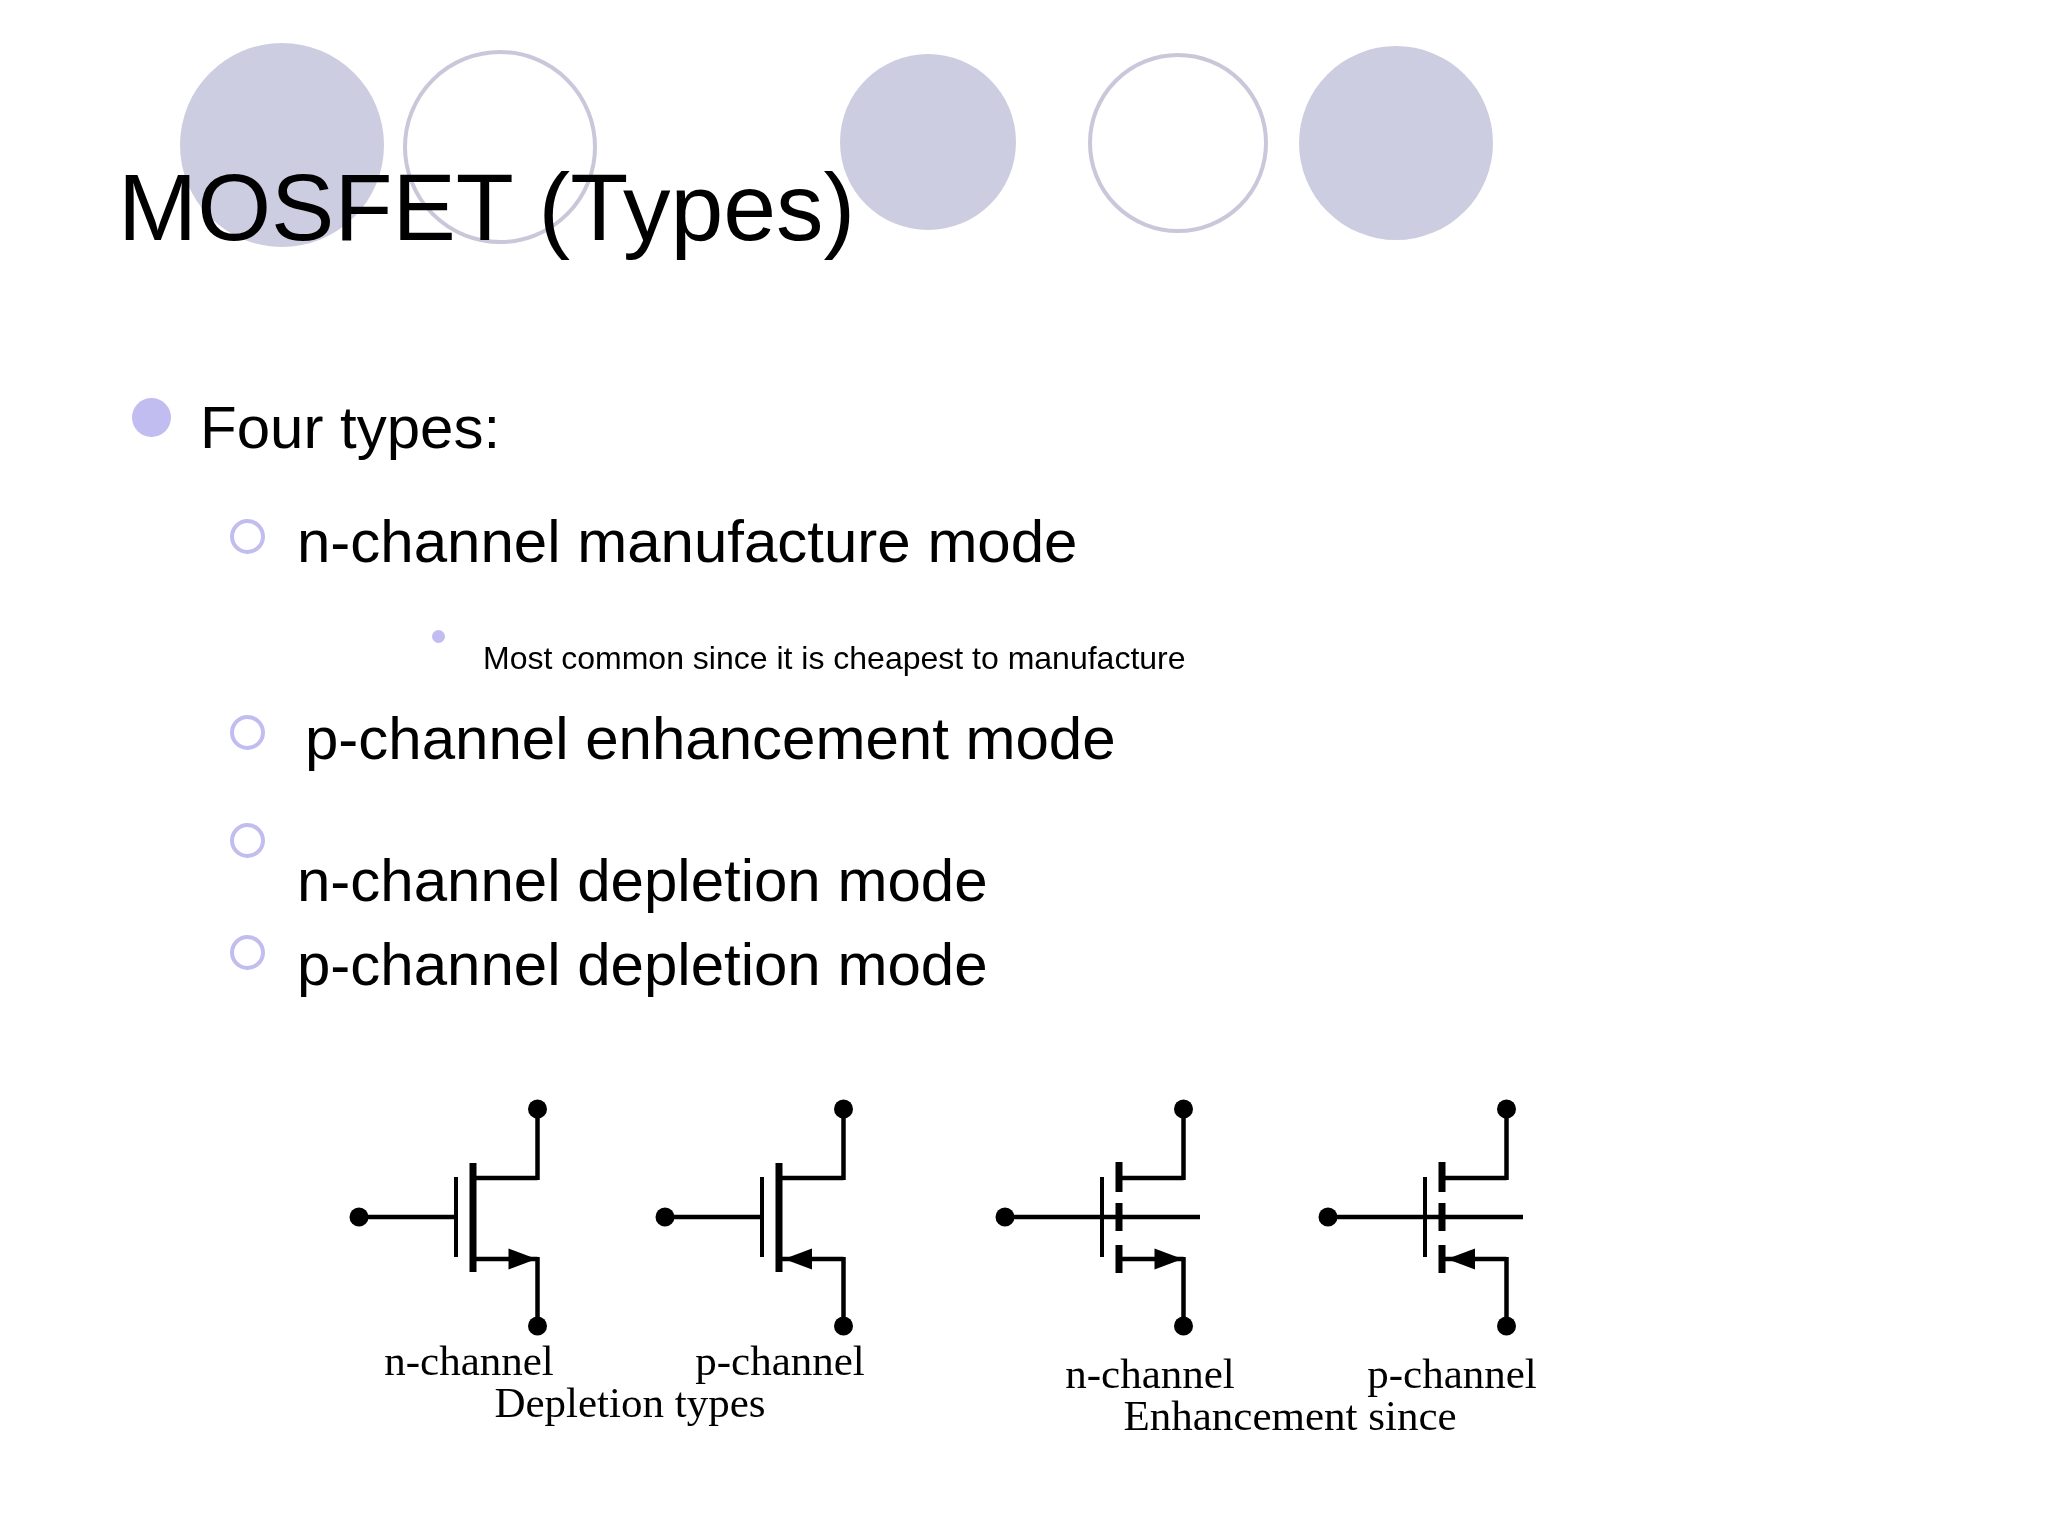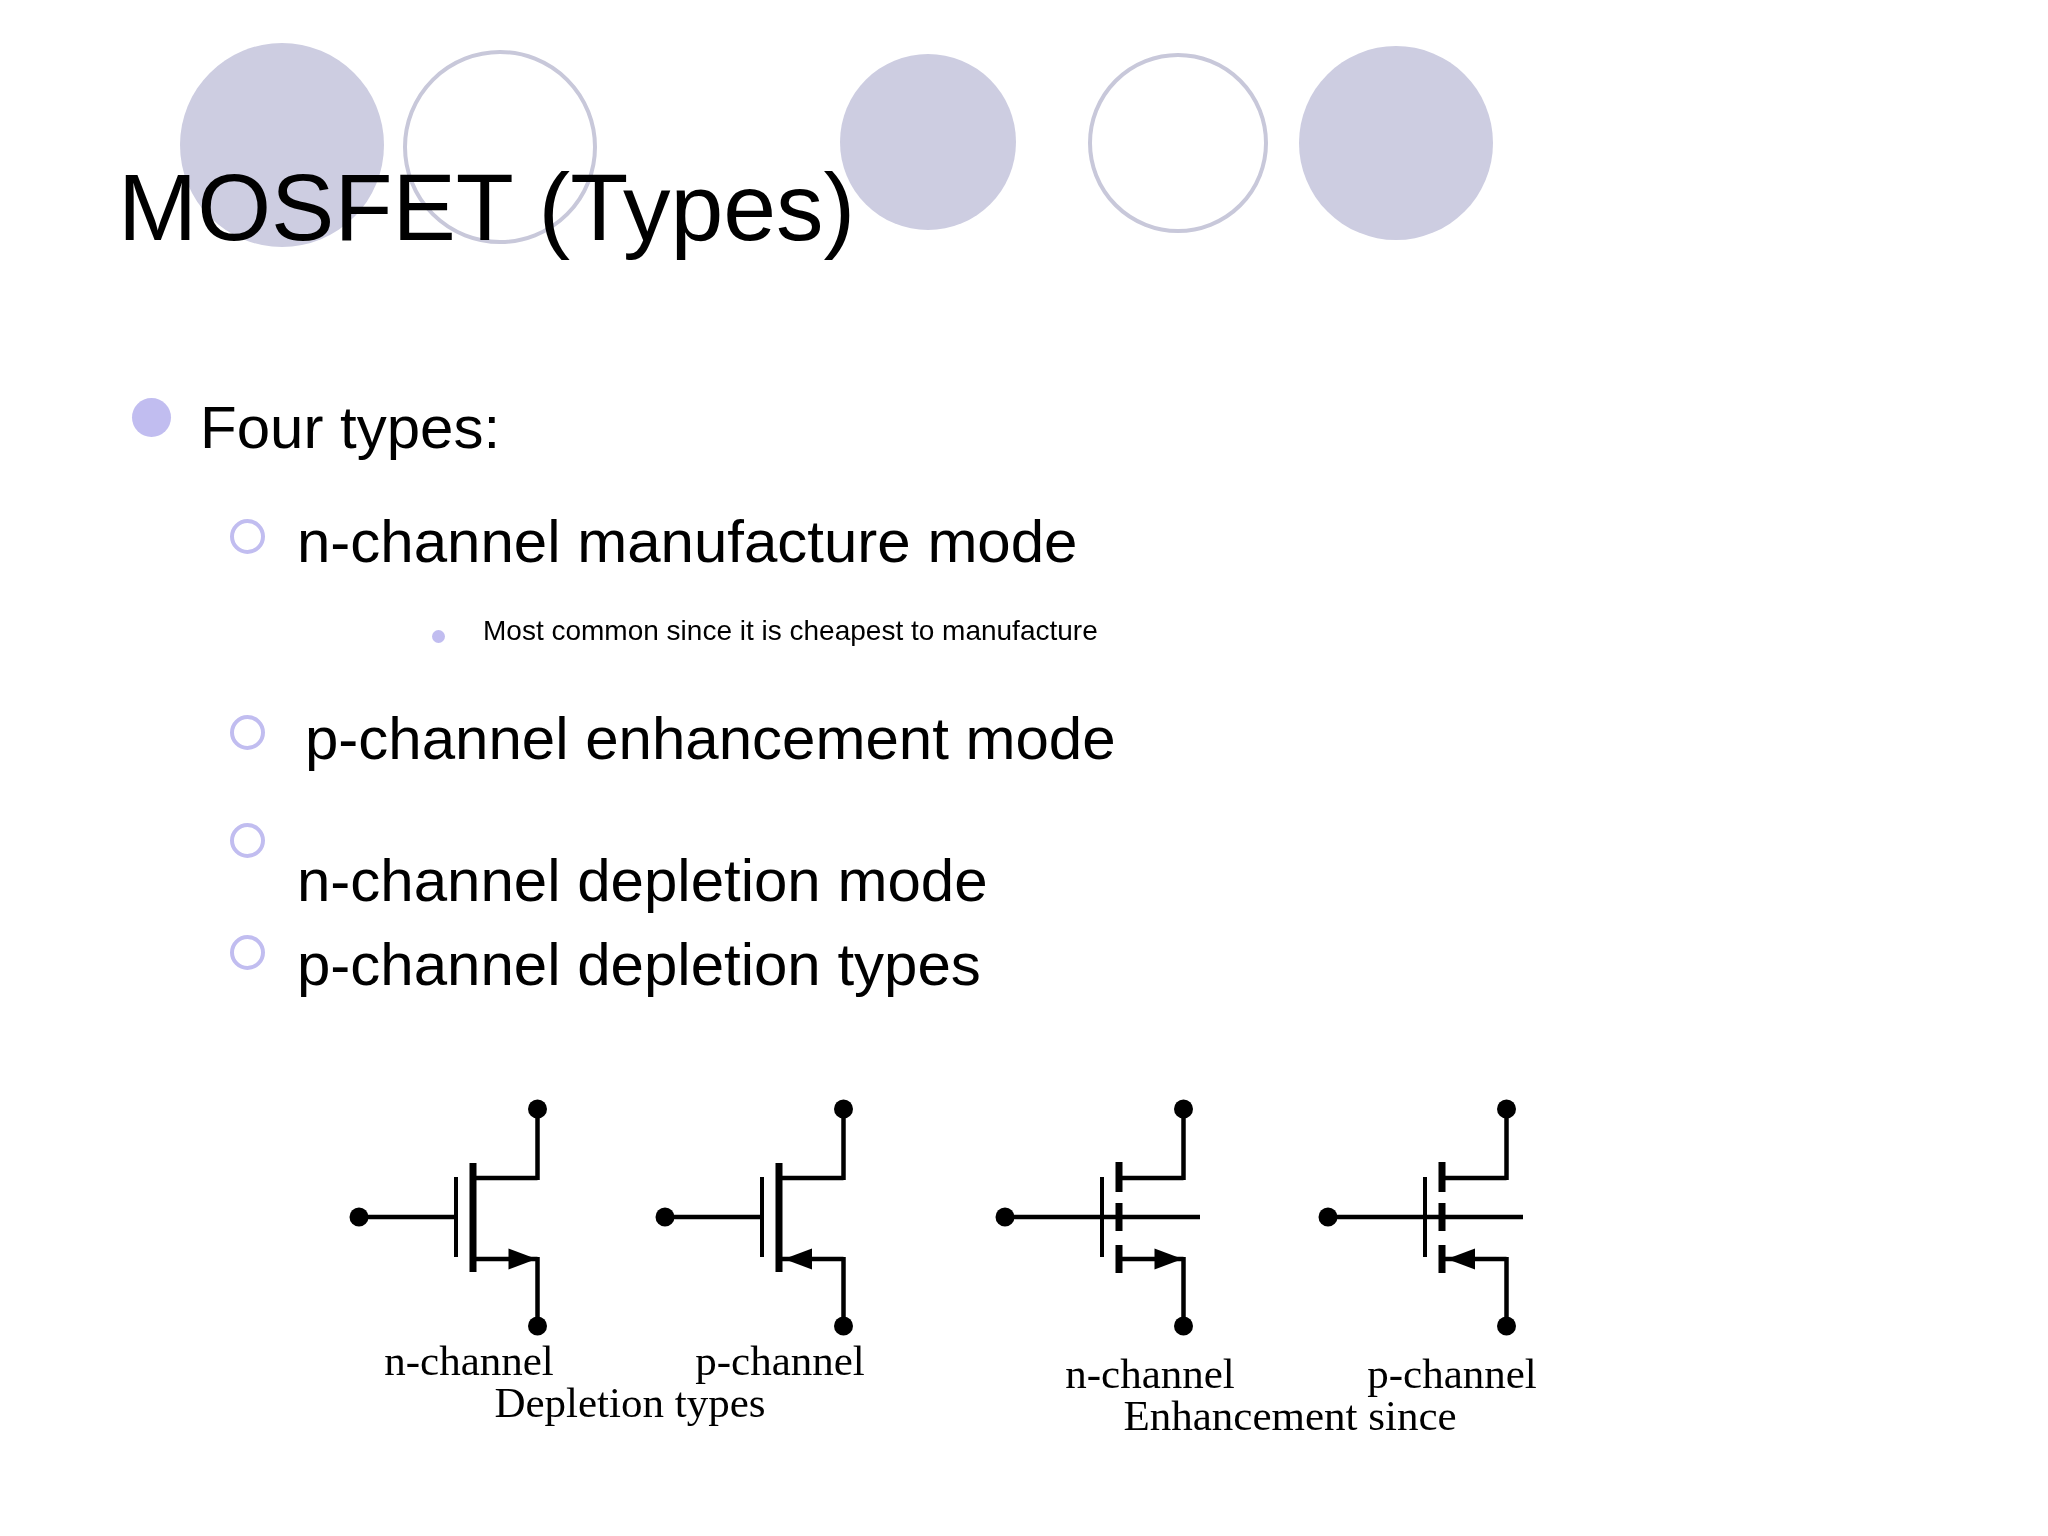--- a/index.html
+++ b/index.html
@@ -42,21 +42,21 @@
     position:absolute; left:230px;
     width:35px; height:35px; border-radius:50%;
     border:4px solid #c1bdf0; box-sizing:border-box;
     background:transparent;
   }
   .ring1 { top:519px; }
   .ring3 { top:715px; }
   .ring4 { top:823px; }
   .ring5 { top:935px; }
 
-  .lvl3-text { left:483px; top:617px; font-size:28px; }
+  .lvl3-text { left:483px; top:642px; font-size:32px; }
   .lvl3-bullet {
     position:absolute; left:432px; top:630px;
     width:13px; height:13px; border-radius:50%;
     background:#c1bdf0;
   }
 
   .fig-svg { position:absolute; left:0; top:0; width:2048px; height:1536px; }
 
   .serif-label {
     position:absolute; white-space:nowrap; line-height:1;
@@ -90,21 +90,21 @@
 <div class="lvl3-bullet"></div>
 <div class="abs lvl3-text">Most common since it is cheapest to manufacture</div>
 
 <div class="ring ring3"></div>
 <div class="abs lvl2-text row3">p-channel enhancement mode</div>
 
 <div class="ring ring4"></div>
 <div class="abs lvl2-text row4">n-channel depletion mode</div>
 
 <div class="ring ring5"></div>
-<div class="abs lvl2-text row5">p-channel depletion types</div>
+<div class="abs lvl2-text row5">p-channel depletion mode</div>
 
 <svg class="fig-svg" viewBox="0 0 2048 1536" aria-hidden="true">
     <g>
       <line x1="537.5" y1="1109" x2="537.5" y2="1180" stroke="#000" stroke-width="4.5"></line>
       <line x1="473" y1="1178" x2="537.5" y2="1178" stroke="#000" stroke-width="4.5"></line>
       <rect x="469.5" y="1163" width="7" height="109" fill="#000"></rect>
       <line x1="456" y1="1177" x2="456" y2="1257" stroke="#000" stroke-width="4"></line>
       <line x1="359" y1="1217" x2="456" y2="1217" stroke="#000" stroke-width="4.5"></line>
       <line x1="473" y1="1259" x2="537.5" y2="1259" stroke="#000" stroke-width="4.5"></line>
       <line x1="537.5" y1="1257" x2="537.5" y2="1326" stroke="#000" stroke-width="4.5"></line>

